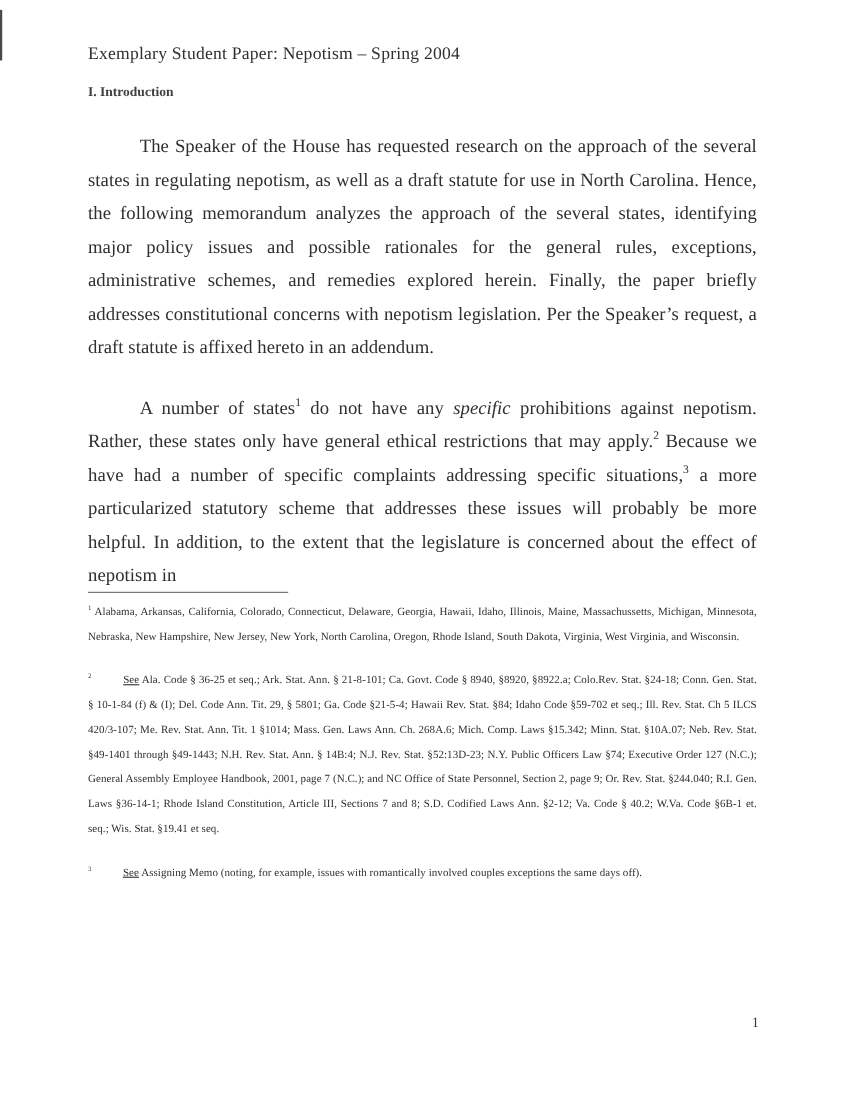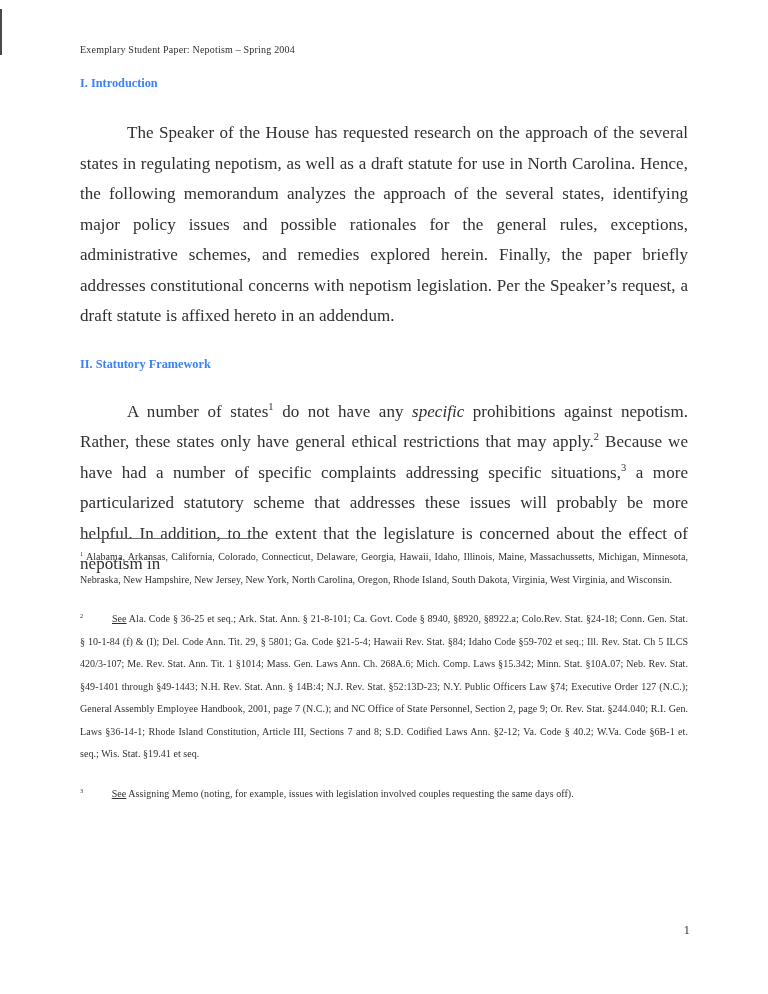--- a/index.html
+++ b/index.html
@@ -20,31 +20,31 @@
   }
   .scan-artifact {
     position: absolute;
     left: 0;
     top: 9px;
     width: 2px;
     height: 46px;
     background: #4a4a4a;
   }
   .doc-title {
-    font-size: 10px;
+    font-size: 16px;
     line-height: 20px;
     margin: 0 0 15px 0;
     letter-spacing: 0.2px;
   }
   .section-heading {
     font-weight: bold;
     font-size: 12.3px;
     line-height: 17px;
     margin: 0;
-    color: #3b82f6;
+    color: #404040;
   }
   .heading-2 {
     margin-top: 24px;
   }
   .body-para {
     font-size: 17px;
     line-height: 30.5px;
     text-align: justify;
     text-indent: 47px;
     margin: 26px 0 0 0;
@@ -96,29 +96,28 @@
 <div class="page">
 
   <div class="scan-artifact"></div>
 
   <div class="doc-title">Exemplary Student Paper:  Nepotism – Spring 2004</div>
 
   <div class="section-heading heading-1">I. Introduction</div>
 
   <p class="body-para"><span>The Speaker of the House has requested research on the approach of the several states in regulating nepotism, as well as a draft statute for use in North Carolina.  Hence, the following memorandum analyzes the approach of the several states, identifying major policy issues and possible rationales for the general rules, exceptions, administrative schemes, and remedies explored herein.  Finally, the paper briefly addresses constitutional concerns with nepotism legislation.  Per the Speaker’s request, a draft statute is affixed hereto in an addendum.</span></p>
 
-  <div class="section-heading heading-2">II. Statutory Framework</div>
 
   <p class="body-para body-para-2"><span>A number of states</span><sup>1</sup><span> do not have any </span><span class="italic">specific</span><span> prohibitions against nepotism.  Rather, these states only have general ethical restrictions that may apply.</span><sup>2</sup><span>  Because we have had a number of specific complaints addressing specific situations,</span><sup>3</sup><span> a more particularized statutory scheme that addresses these issues will probably be more helpful.  In addition, to the extent that the legislature is concerned about the effect of nepotism in</span></p>
 
   <div class="footer-block">
     <hr class="footnote-separator">
 
     <p class="footnote"><sup>1</sup><span> Alabama, Arkansas, California, Colorado, Connecticut, Delaware, Georgia, Hawaii, Idaho, Illinois, Maine, Massachussetts, Michigan, Minnesota, Nebraska, New Hampshire, New Jersey, New York, North Carolina, Oregon, Rhode Island, South Dakota, Virginia, West Virginia, and Wisconsin.</span></p>
 
     <p class="footnote"><sup>2</sup><span> </span><span class="underline">See</span><span> Ala. Code § 36-25 et seq.; Ark. Stat. Ann. § 21-8-101; Ca. Govt. Code § 8940, §8920, §8922.a; Colo.Rev. Stat. §24-18; Conn. Gen. Stat. § 10-1-84 (f) &amp; (I); Del. Code Ann. Tit. 29, § 5801; Ga. Code §21-5-4; Hawaii Rev. Stat. §84; Idaho Code §59-702 et seq.; Ill. Rev. Stat. Ch 5 ILCS 420/3-107; Me. Rev. Stat. Ann. Tit. 1 §1014; Mass. Gen. Laws Ann. Ch. 268A.6; Mich. Comp. Laws §15.342; Minn. Stat. §10A.07; Neb. Rev. Stat. §49-1401 through §49-1443; N.H. Rev. Stat. Ann. § 14B:4; N.J. Rev. Stat. §52:13D-23; N.Y. Public Officers Law §74; Executive Order 127 (N.C.); General Assembly Employee Handbook, 2001, page 7 (N.C.); and NC Office of State Personnel, Section 2, page 9; Or. Rev. Stat. §244.040; R.I. Gen. Laws §36-14-1; Rhode Island Constitution, Article III, Sections 7 and 8; S.D. Codified Laws Ann. §2-12; Va. Code § 40.2; W.Va. Code §6B-1 et. seq.; Wis. Stat. §19.41 et seq.</span></p>
 
-    <p class="footnote"><sup>3</sup><span> </span><span class="underline">See</span><span> Assigning Memo (noting, for example, issues with legislation involved couples requesting the same days off).</span></p>
+    <p class="footnote"><sup>3</sup><span> </span><span class="underline">See</span><span> Assigning Memo (noting, for example, issues with romantically involved couples exceptions the same days off).</span></p>
   </div>
 
   <div class="page-number">1</div>
 
 </div>
 
 </body></html>

